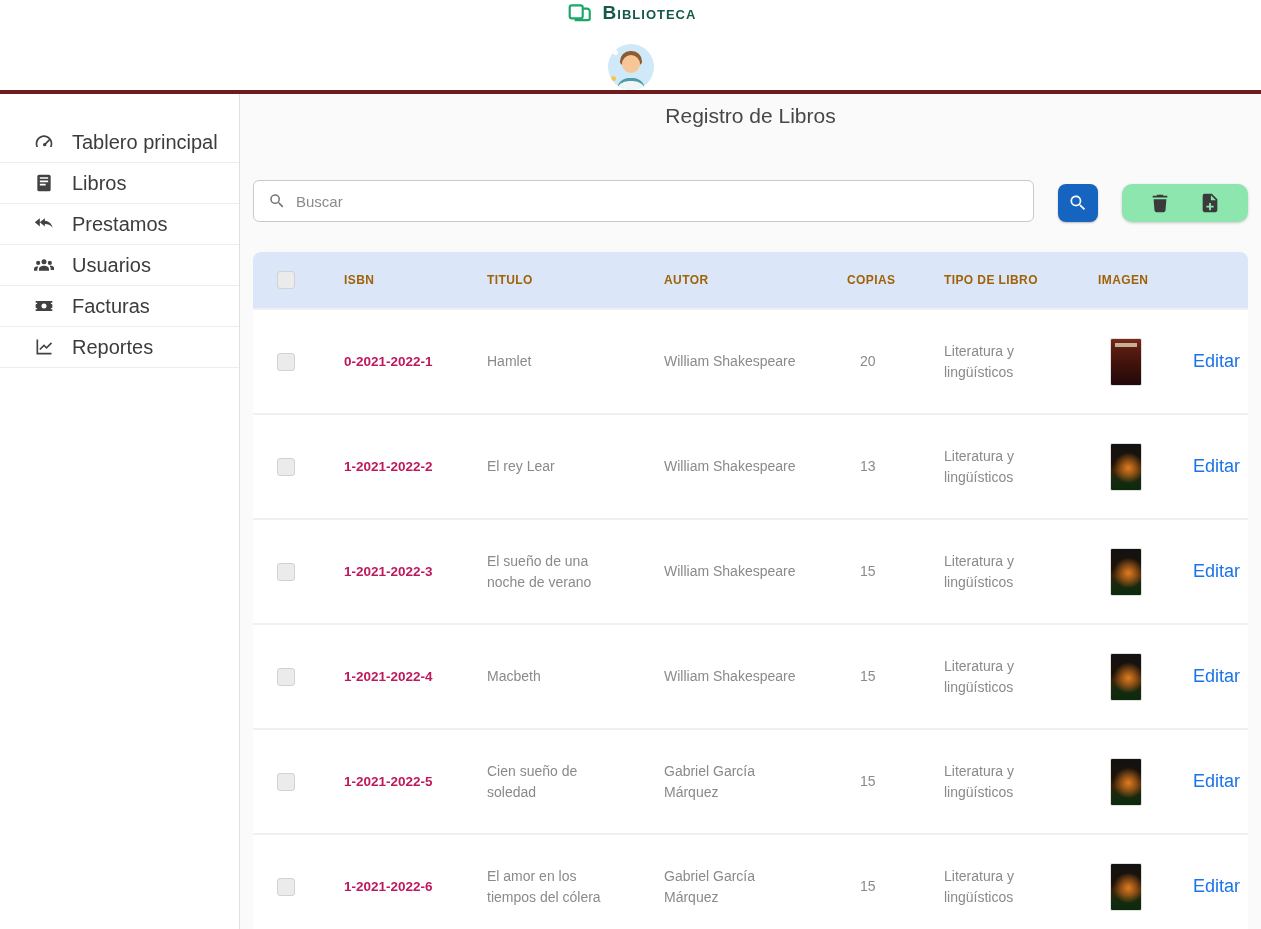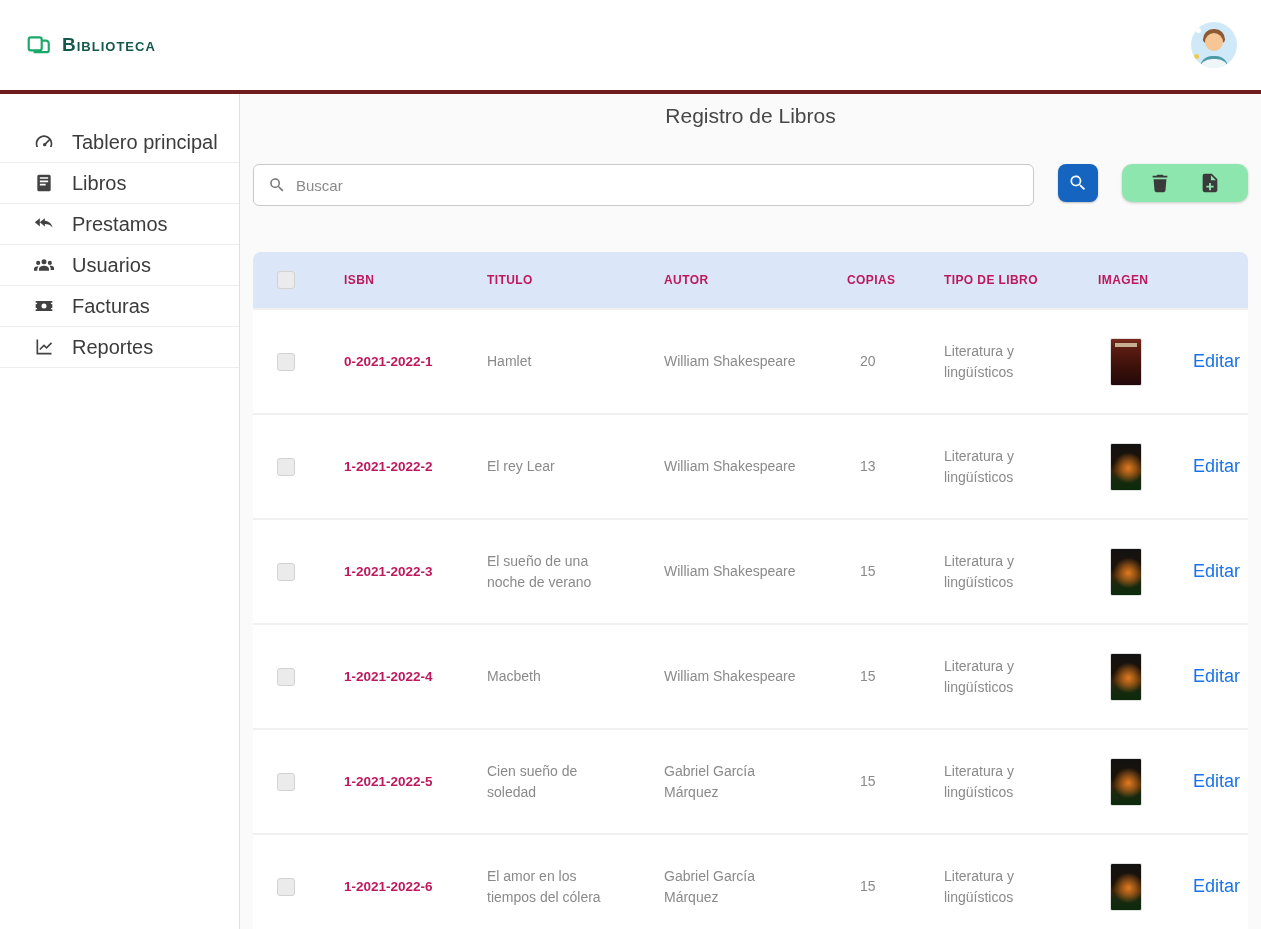--- a/index.html
+++ b/index.html
@@ -1,21 +1,21 @@
 <!DOCTYPE html>
 <html><head>
 <meta charset="utf-8">
 <style>
   * { margin:0; padding:0; box-sizing:border-box; }
   html,body { width:1261px; height:929px; overflow:hidden; }
   body { font-family:"Liberation Sans", sans-serif; background:#fafafa; position:relative; }
 
   
   .topbar { position:absolute; top:0; left:0; width:1261px; height:90px; background:#fff;
-            display:flex; align-items:center; justify-content:space-between; padding:0 24px; z-index:5; }
+            display:flex; align-items:center; justify-content:space-between; padding:0 24px; z-index:5;flex-direction:column; }
   .brand { display:flex; align-items:center; gap:8px; cursor:pointer; }
   .brand-icon svg { display:block; }
   .brand-text { font-variant:small-caps; letter-spacing:1px; font-size:19px; font-weight:bold; color:#14594c; }
   .avatar { width:46px; height:46px; border-radius:50%; background:#cfe9f8; position:relative; overflow:hidden; cursor:pointer; }
   .avatar .hair { position:absolute; top:7px; left:12px; width:22px; height:14px; border-radius:11px 11px 4px 4px; background:#8d5a33; }
   .avatar .face { position:absolute; top:11px; left:14px; width:18px; height:18px; border-radius:50%; background:#f6c696; }
   .avatar .shirt { position:absolute; bottom:-6px; left:9px; width:28px; height:18px; border-radius:12px 12px 0 0; background:#eef6f8; border-top:3px solid #4e9aa8; }
   .avatar .spark1 { position:absolute; top:6px; left:5px; width:5px; height:5px; background:#fff; border-radius:50%; }
   .avatar .spark2 { position:absolute; bottom:9px; left:3px; width:5px; height:5px; background:#f2c94c; border-radius:50%; }
 
@@ -27,38 +27,38 @@
   .side-item { height:41px; display:flex; align-items:center; gap:18px; padding-left:34px;
                border-bottom:1px solid #ededed; cursor:pointer; }
   .side-icon { width:20px; height:20px; color:#424242; flex:0 0 20px; }
   .side-icon svg { width:20px; height:20px; fill:currentColor; display:block; }
   .side-label { font-size:20px; color:#3c3c3c; }
 
   
   .main { position:absolute; left:241px; top:94px; right:0; bottom:0; padding:10px 13px 0 12px; }
   .page-title { text-align:center; font-size:21px; color:#474747; margin-top:0; font-weight:400; }
 
-  .search-row { display:flex; align-items:flex-start; gap:24px; margin-top:36px; height:58px; }
+  .search-row { display:flex; align-items:flex-end; gap:24px; margin-top:36px; height:58px; }
   .search-box { flex:1; height:42px; background:#fff; border:1px solid #c9c9c9; border-radius:6px;
                 display:flex; align-items:center; padding:0 14px; gap:10px; }
   .search-box svg { width:18px; height:18px; fill:#757575; flex:0 0 18px; }
   .search-input { border:none; outline:none; flex:1; font-size:15px; color:#444; font-family:inherit; background:transparent; }
   .search-input::placeholder { color:#8a8a8a; }
   .search-btn { width:40px; height:38px; background:#1565c0; border:none; border-radius:8px; cursor:pointer;
                 display:flex; align-items:center; justify-content:center; box-shadow:0 1px 2px rgba(0,0,0,.25); }
   .search-btn svg { width:20px; height:20px; fill:#fff; }
   .actions-panel { width:126px; height:38px; background:#8ce6ae; border-radius:10px; display:flex;
                    align-items:center; justify-content:space-evenly; box-shadow:0 1px 3px rgba(0,0,0,.2); }
   .action-icon { width:22px; height:22px; color:#3a3a3a; cursor:pointer; background:none; border:none; padding:0; }
   .action-icon svg { width:22px; height:22px; fill:currentColor; display:block; }
 
   
   .table { margin-top:30px; background:#fff; border-radius:8px 8px 0 0; overflow:hidden; }
   .t-header { display:flex; align-items:center; height:56px; background:#dbe7f8; }
-  .t-header .cell { font-size:12px; font-weight:bold; color:#be185d; letter-spacing:.4px; }
+  .t-header .cell { font-size:12px; font-weight:bold; color:#a16207; letter-spacing:.4px; }
   .t-row { display:flex; align-items:center; height:105px; border-top:2px solid #f0f0f0; background:#fff; }
   .cell { flex:0 0 auto; }
   .col-check  { flex:0 0 91px;  padding-left:24px; }
   .col-isbn   { flex:0 0 143px; }
   .col-titulo { flex:0 0 177px; padding-right:45px; }
   .col-autor  { flex:0 0 183px; padding-right:45px; }
   .col-copias { flex:0 0 97px;  padding-left:13px; }
   .col-tipo   { flex:0 0 154px; padding-right:40px; }
   .col-imagen { flex:0 0 95px;  padding-left:13px; }
   .col-edit   { flex:1; }

